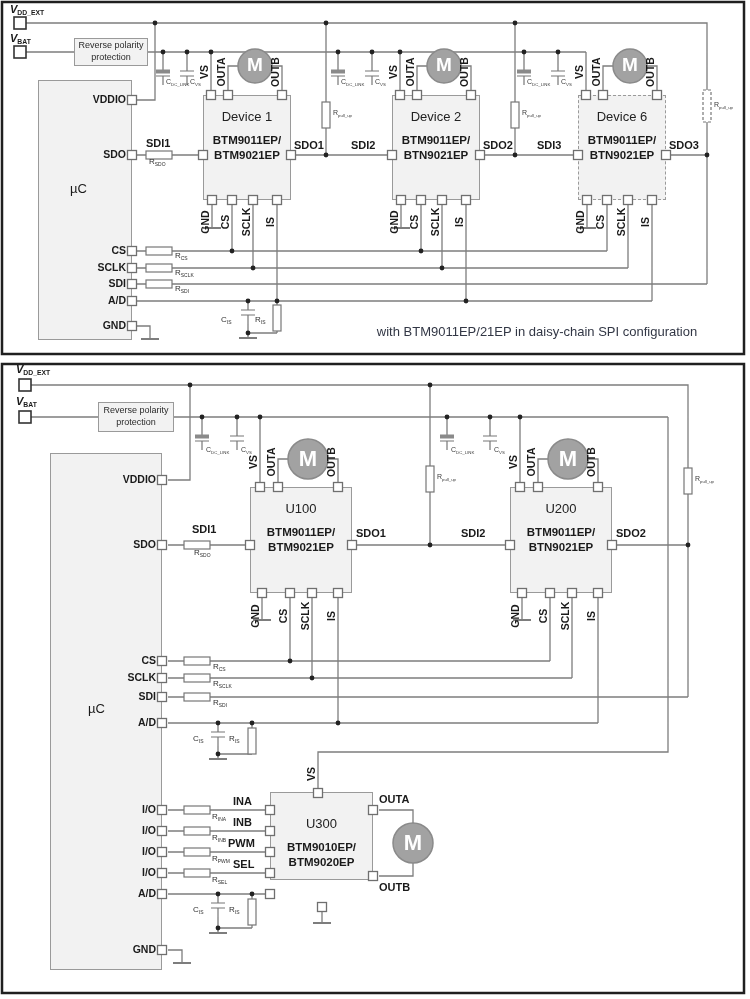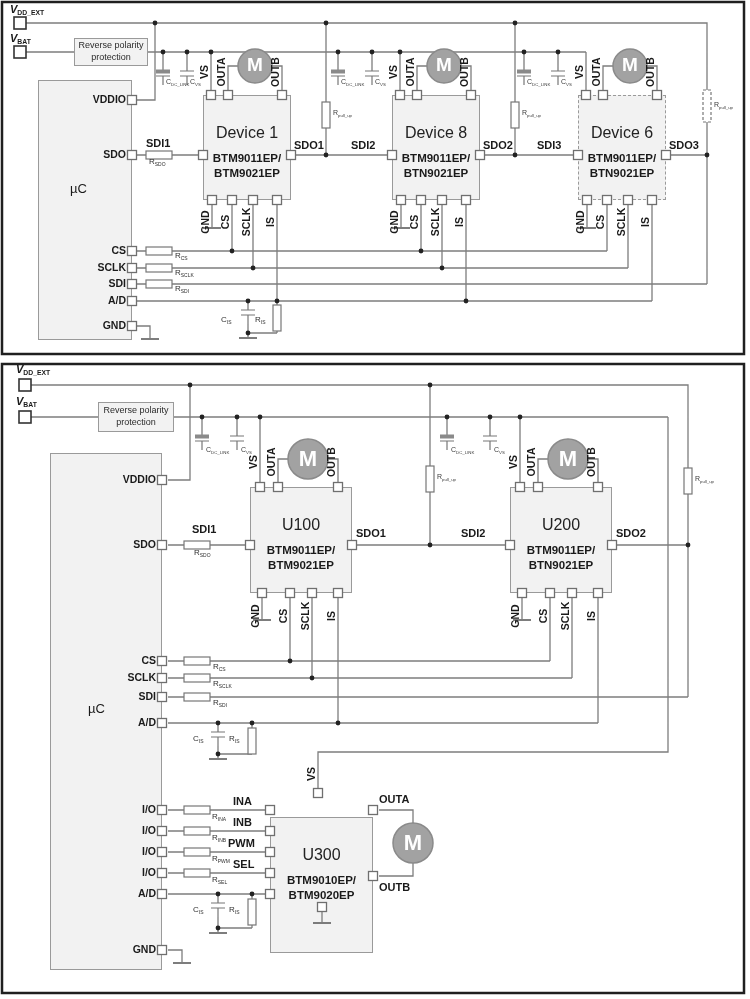--- a/index.html
+++ b/index.html
@@ -7,21 +7,21 @@
        font-family:"Liberation Sans",sans-serif;}
   .panel{position:absolute;left:0;width:750px;}
   #panel1{top:0;height:358px;}
   #panel2{top:362px;height:637px;}
   .panel>svg{position:absolute;left:0;top:0;z-index:2;pointer-events:none;}
   .block{position:absolute;z-index:1;box-sizing:border-box;background:#f2f2f2;
          border:1.4px solid #9a9a9a;display:flex;flex-direction:column;align-items:center;}
   .block.dashed{border-style:dashed;}
   .block.rpp{justify-content:center;}
   .rl{font-size:9px;line-height:1.3;color:#2b2b2b;text-align:right;}
-  .bn{font-size:16px;color:#222;margin-top:28px;margin-bottom:9px;}
+  .bn{font-size:13px;color:#222;margin-top:13px;margin-bottom:9px;}
   .bp{font-size:11.5px;font-weight:bold;color:#1a1a1a;line-height:1.3;}
   .lbl{position:absolute;z-index:3;color:#1a1a1a;line-height:1.1;white-space:nowrap;}
   .sb{font-size:62%;font-style:normal;vertical-align:-2px;}
   .c-sup{font-size:11px;font-weight:bold;font-style:italic;}
   .c-mcu{font-size:13px;}
   .c-pr{font-size:10.5px;font-weight:bold;width:60px;text-align:right;display:block;}
   .c-v{font-size:10.5px;font-weight:bold;width:76px;height:14px;line-height:14px;
        text-align:center;display:block;transform:rotate(-90deg);}
   .c-sig{font-size:11px;font-weight:bold;}
   .c-ref{font-size:8px;color:#2e2e2e;}
@@ -175,32 +175,33 @@
         <use href="#pin" x="603" y="95"></use>
         <use href="#pin" x="657" y="95"></use>
       <use href="#pin" x="578" y="155"></use>
         <use href="#pin" x="666" y="155"></use>
       <use href="#pin" x="587" y="200"></use>
         <use href="#pin" x="607" y="200"></use>
         <use href="#pin" x="628" y="200"></use>
         <use href="#pin" x="652" y="200"></use>
     </g>
   </svg>
+  <div class="caption" id="caption1">with BTM9011EP/21EP in daisy-chain SPI configuration</div>
 <div class="block mcu" style="left: 38px; top: 80px; width: 94px; height: 260px;"></div>
     <div class="block rpp" style="left: 74px; top: 38px; width: 74px; height: 28px;">
       <div class="rl">Reverse polarity</div>
       <div class="rl">protection</div>
     </div>
     <div class="block dev" style="left: 203px; top: 95px; width: 88px; height: 105px;">
       <div class="bn">Device 1</div>
       <div class="bp">BTM9011EP/</div>
       <div class="bp">BTM9021EP</div>
     </div>
     <div class="block dev" style="left: 392px; top: 95px; width: 88px; height: 105px;">
-      <div class="bn">Device 8</div>
+      <div class="bn">Device 2</div>
       <div class="bp">BTM9011EP/</div>
       <div class="bp">BTN9021EP</div>
     </div>
     <div class="block dev dashed" style="left: 578px; top: 95px; width: 88px; height: 105px;">
       <div class="bn">Device 6</div>
       <div class="bp">BTM9011EP/</div>
       <div class="bp">BTN9021EP</div>
     </div>
     <span class="lbl c-sup" style="left: 10px; top: 3px;">V<span class="sb">DD_EXT</span></span>
     <span class="lbl c-sup" style="left: 10px; top: 32px;">V<span class="sb">BAT</span></span>
@@ -400,21 +401,21 @@
     <div class="block dev" style="left: 250px; top: 125px; width: 102px; height: 106px;">
       <div class="bn">U100</div>
       <div class="bp">BTM9011EP/</div>
       <div class="bp">BTM9021EP</div>
     </div>
     <div class="block dev" style="left: 510px; top: 125px; width: 102px; height: 106px;">
       <div class="bn">U200</div>
       <div class="bp">BTM9011EP/</div>
       <div class="bp">BTN9021EP</div>
     </div>
-    <div class="block dev" style="left: 270px; top: 455px; width: 103px; height: 136px;">
+    <div class="block dev" style="left: 270px; top: 430px; width: 103px; height: 88px; justify-content: center;">
       <div class="bn">U300</div>
       <div class="bp">BTM9010EP/</div>
       <div class="bp">BTM9020EP</div>
     </div>
     <span class="lbl c-sup" style="left: 16px; top: 1px;">V<span class="sb">DD_EXT</span></span>
     <span class="lbl c-sup" style="left: 16px; top: 33px;">V<span class="sb">BAT</span></span>
     <span class="lbl c-mcu" style="left: 88px; top: 340px;">µC</span>
     <span class="lbl c-pr" style="left: 96px; top: 112px;">VDDIO</span>
     <span class="lbl c-pr" style="left: 96px; top: 177px;">SDO</span>
     <span class="lbl c-pr" style="left: 96px; top: 293px;">CS</span>

